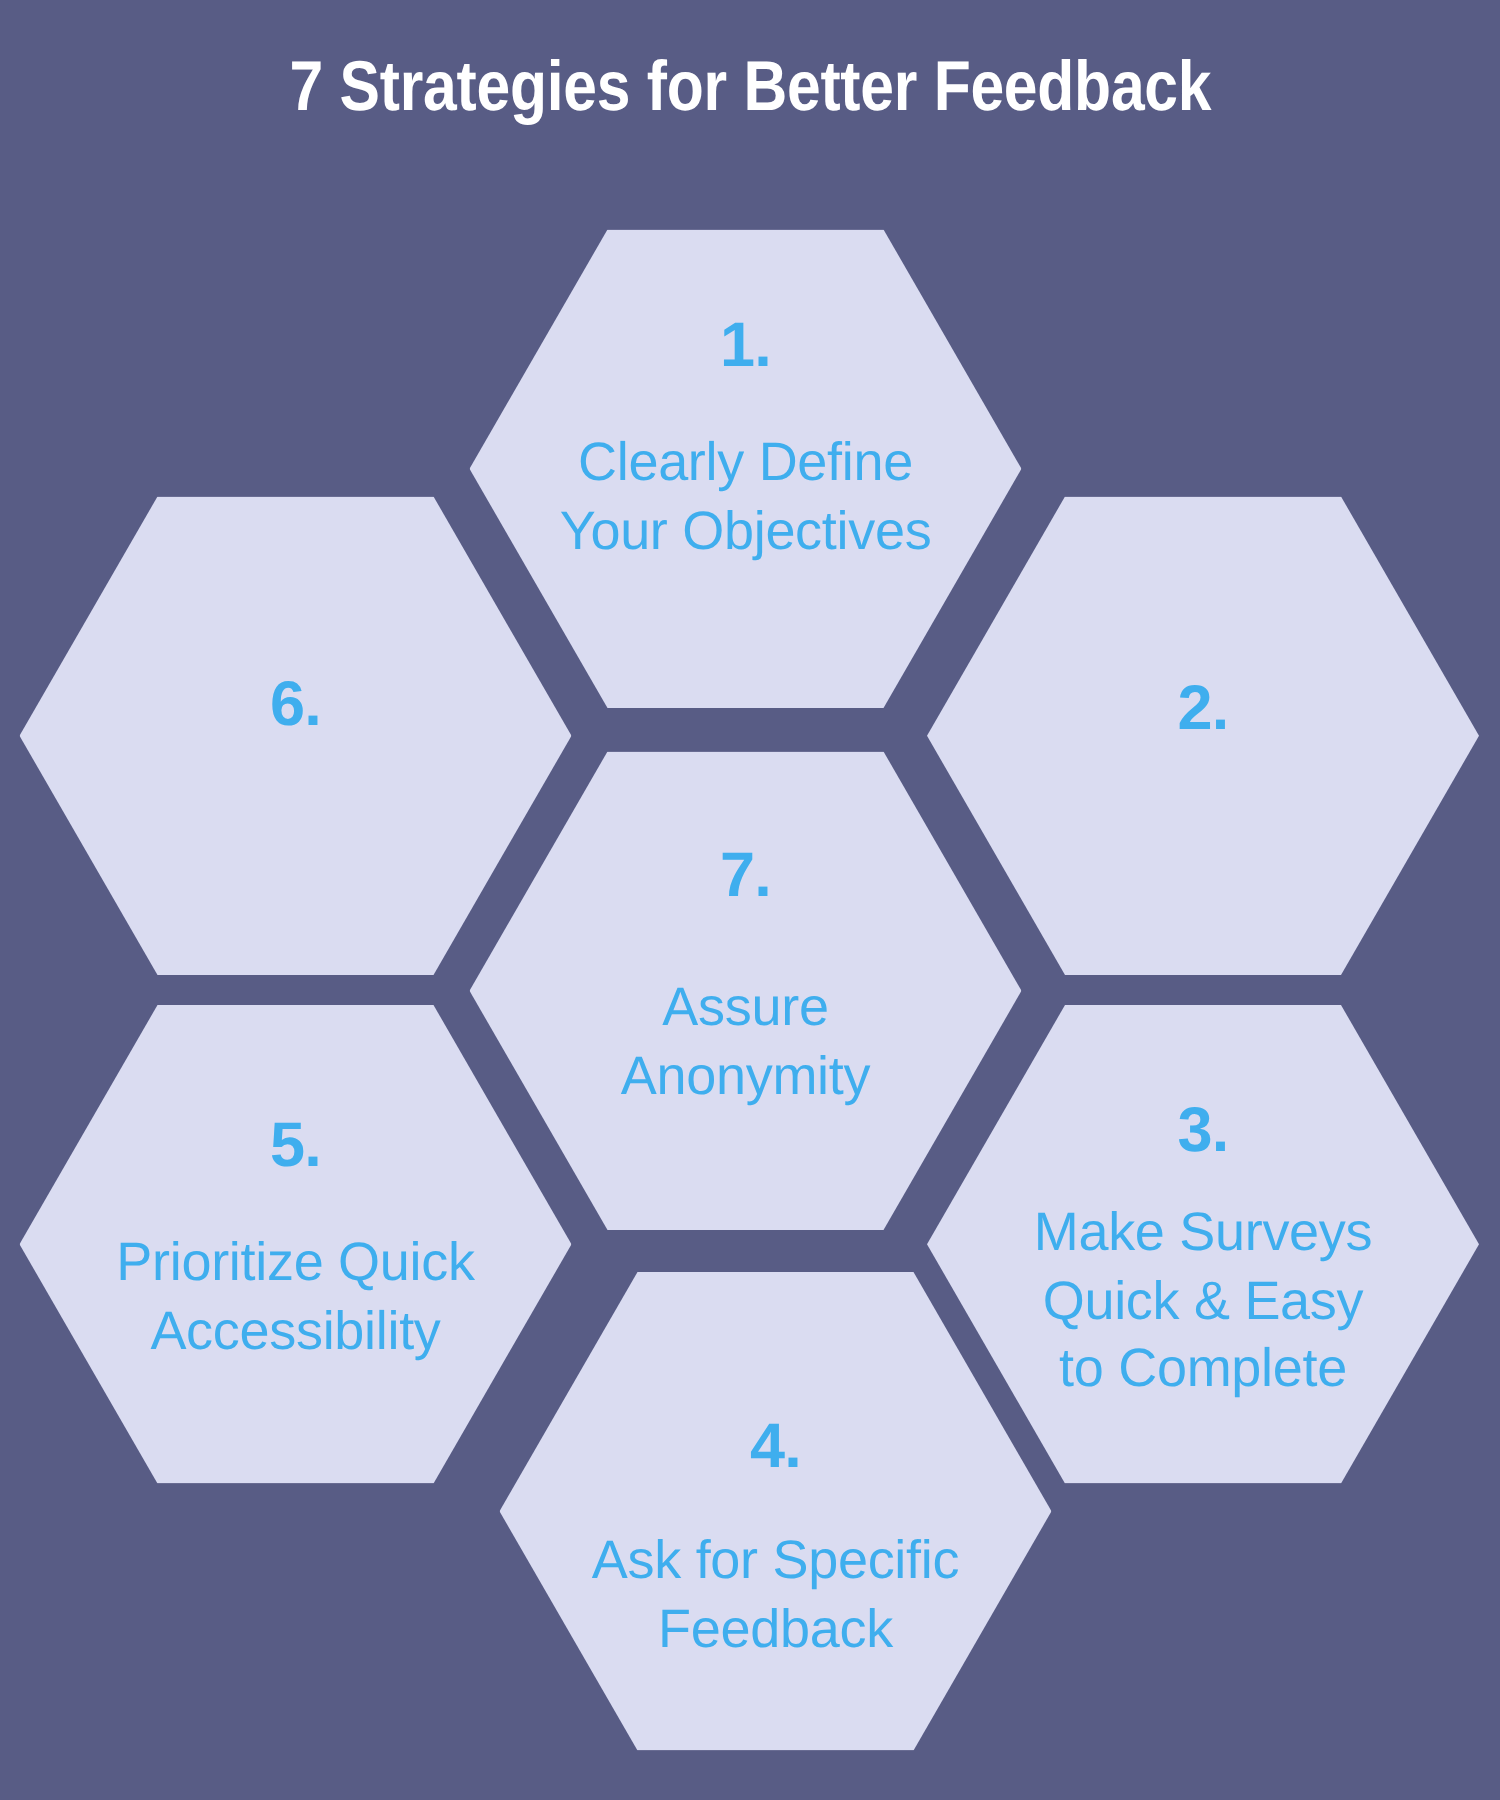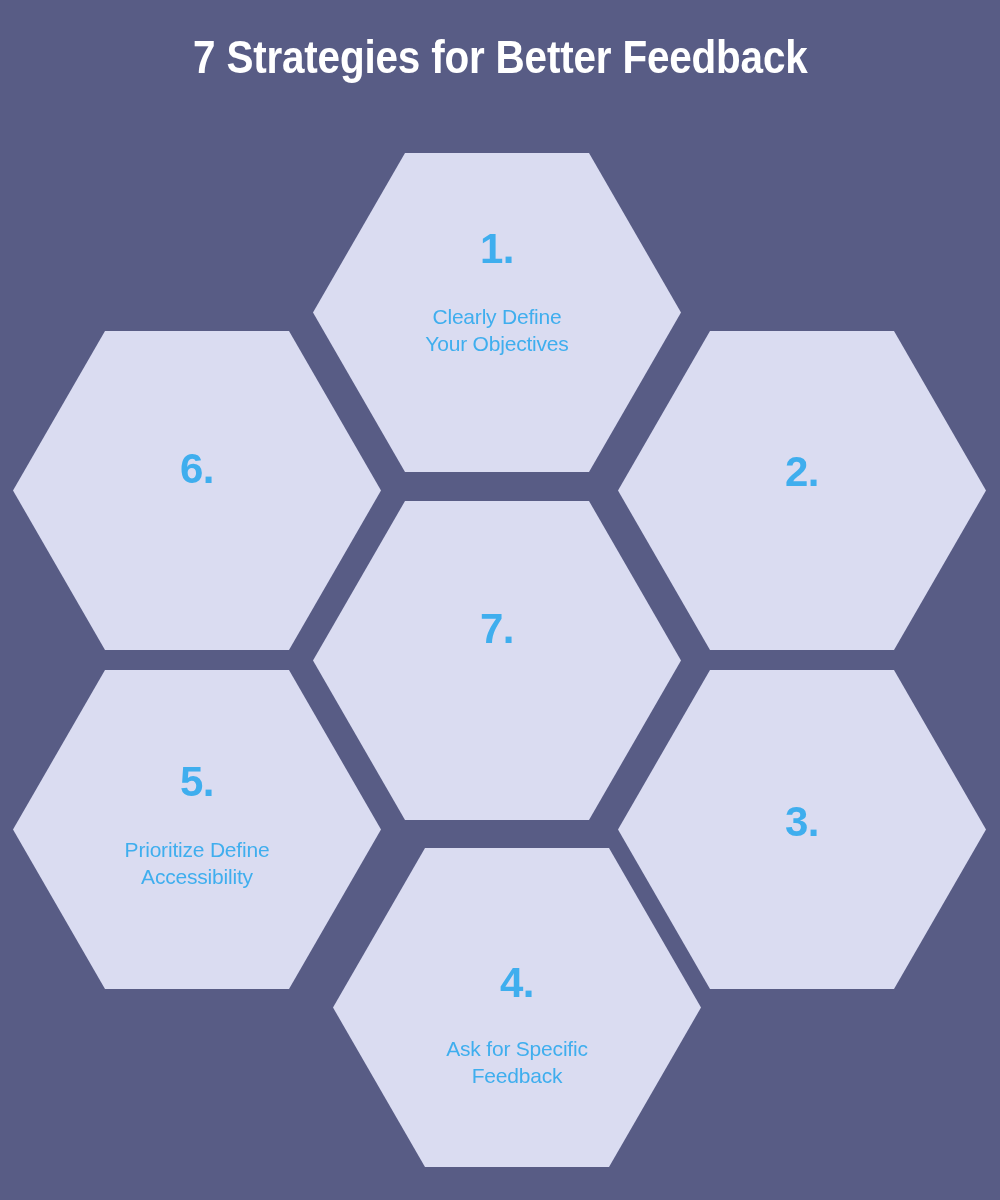--- a/index.html
+++ b/index.html
@@ -74,21 +74,21 @@
   .hex-number {
     color: #3faeee;
     font-size: 42px;
     font-weight: bold;
     line-height: 1;
     letter-spacing: -0.5px;
   }
 
   .hex-label {
     color: #3faeee;
-    font-size: 21px;
+    font-size: 36px;
     font-weight: normal;
     line-height: 1.27;
     letter-spacing: -0.2px;
     white-space: pre-line;
   }
 
   
   #hex-1 { left: 313px; top: 153px; }
   #hex-2 { left: 618px; top: 331px; }
   #hex-3 { left: 618px; top: 670px; }
@@ -143,45 +143,50 @@
 
     <div class="hex" id="hex-2">
       <div class="hex-stack">
         <div class="hex-number">2.</div>
       </div>
     </div>
 
     <div class="hex" id="hex-3">
       <div class="hex-stack">
         <div class="hex-number">3.</div>
+        <div class="hex-label">Make Surveys
+Quick &amp; Easy
+to Complete</div>
       </div>
     </div>
 
     <div class="hex" id="hex-4">
       <div class="hex-stack">
         <div class="hex-number">4.</div>
         <div class="hex-label">Ask for Specific
 Feedback</div>
       </div>
     </div>
 
     <div class="hex" id="hex-5">
       <div class="hex-stack">
         <div class="hex-number">5.</div>
-        <div class="hex-label">Prioritize Define
+        <div class="hex-label">Prioritize Quick
 Accessibility</div>
       </div>
     </div>
 
     <div class="hex" id="hex-6">
       <div class="hex-stack">
         <div class="hex-number">6.</div>
       </div>
     </div>
 
     <div class="hex" id="hex-7">
       <div class="hex-stack">
         <div class="hex-number">7.</div>
+        <div class="hex-label">Assure
+Anonymity</div>
       </div>
     </div>
 
   </div>
 </div>
 
 </body></html>

